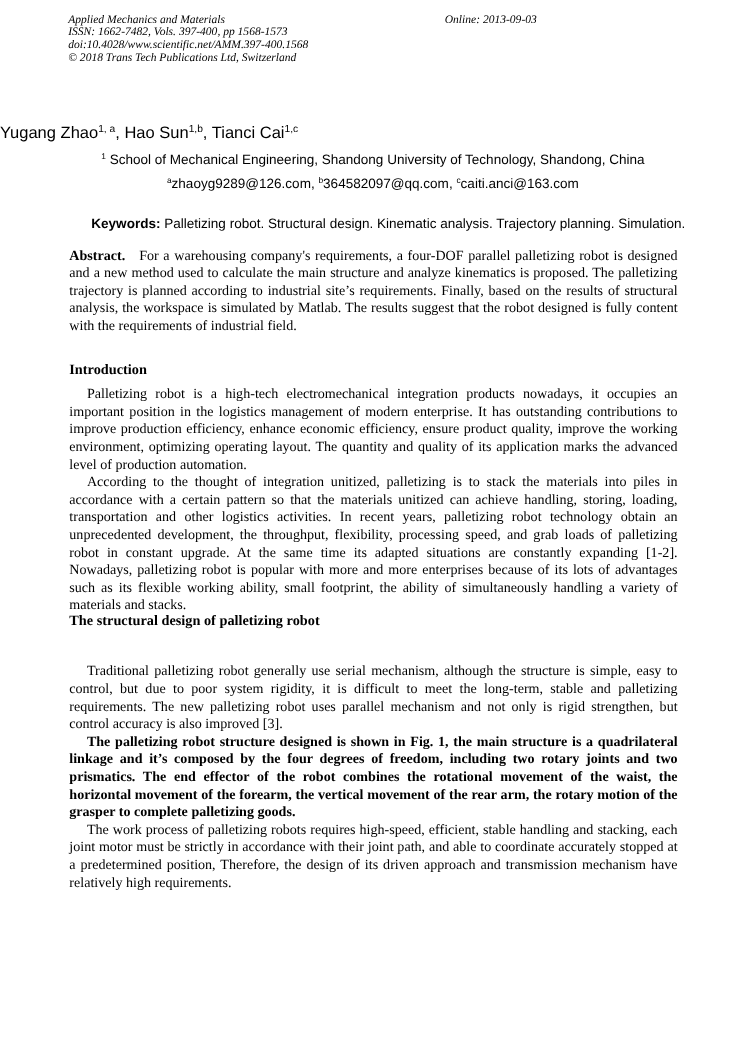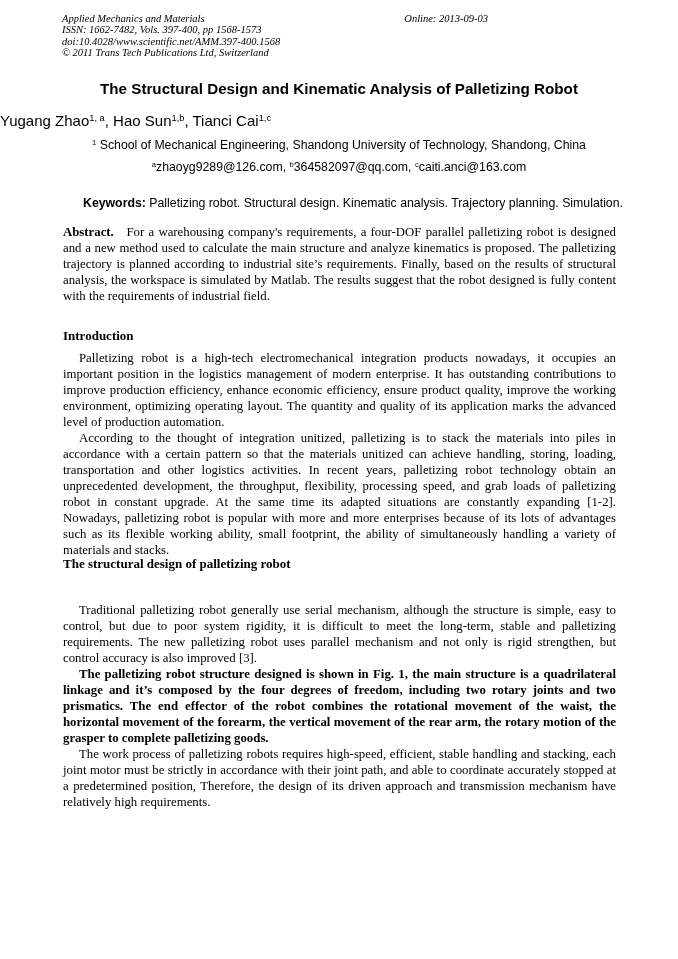--- a/index.html
+++ b/index.html
@@ -21,25 +21,24 @@
   </style>
 </head>
 <body>
 
 <div class="page">
 
   <div class="hdr-left">
     <div>Applied Mechanics and Materials</div>
     <div>ISSN: 1662-7482, Vols. 397-400, pp 1568-1573</div>
     <div>doi:10.4028/www.scientific.net/AMM.397-400.1568</div>
-    <div>© 2011 Trans Tech Publications Ltd, Switzerland</div>
+    <div>© 2018 Trans Tech Publications Ltd, Switzerland</div>
   </div>
   <div class="hdr-right">Online: 2013-09-03</div>
 
-  <div class="title">The Structural Design and Kinematic Analysis of Palletizing Robot</div>
 
   <div class="authors">
     <span>Yugang Zhao</span><sup>1, a</sup>,
     <span>Hao Sun</span><sup>1,b</sup>,
     <span>Tianci Cai</span><sup>1,c</sup>
   </div>
 
   <div class="affil">
     <sup>1</sup>
     <span>School of Mechanical Engineering, Shandong University of Technology, Shandong, China</span>

